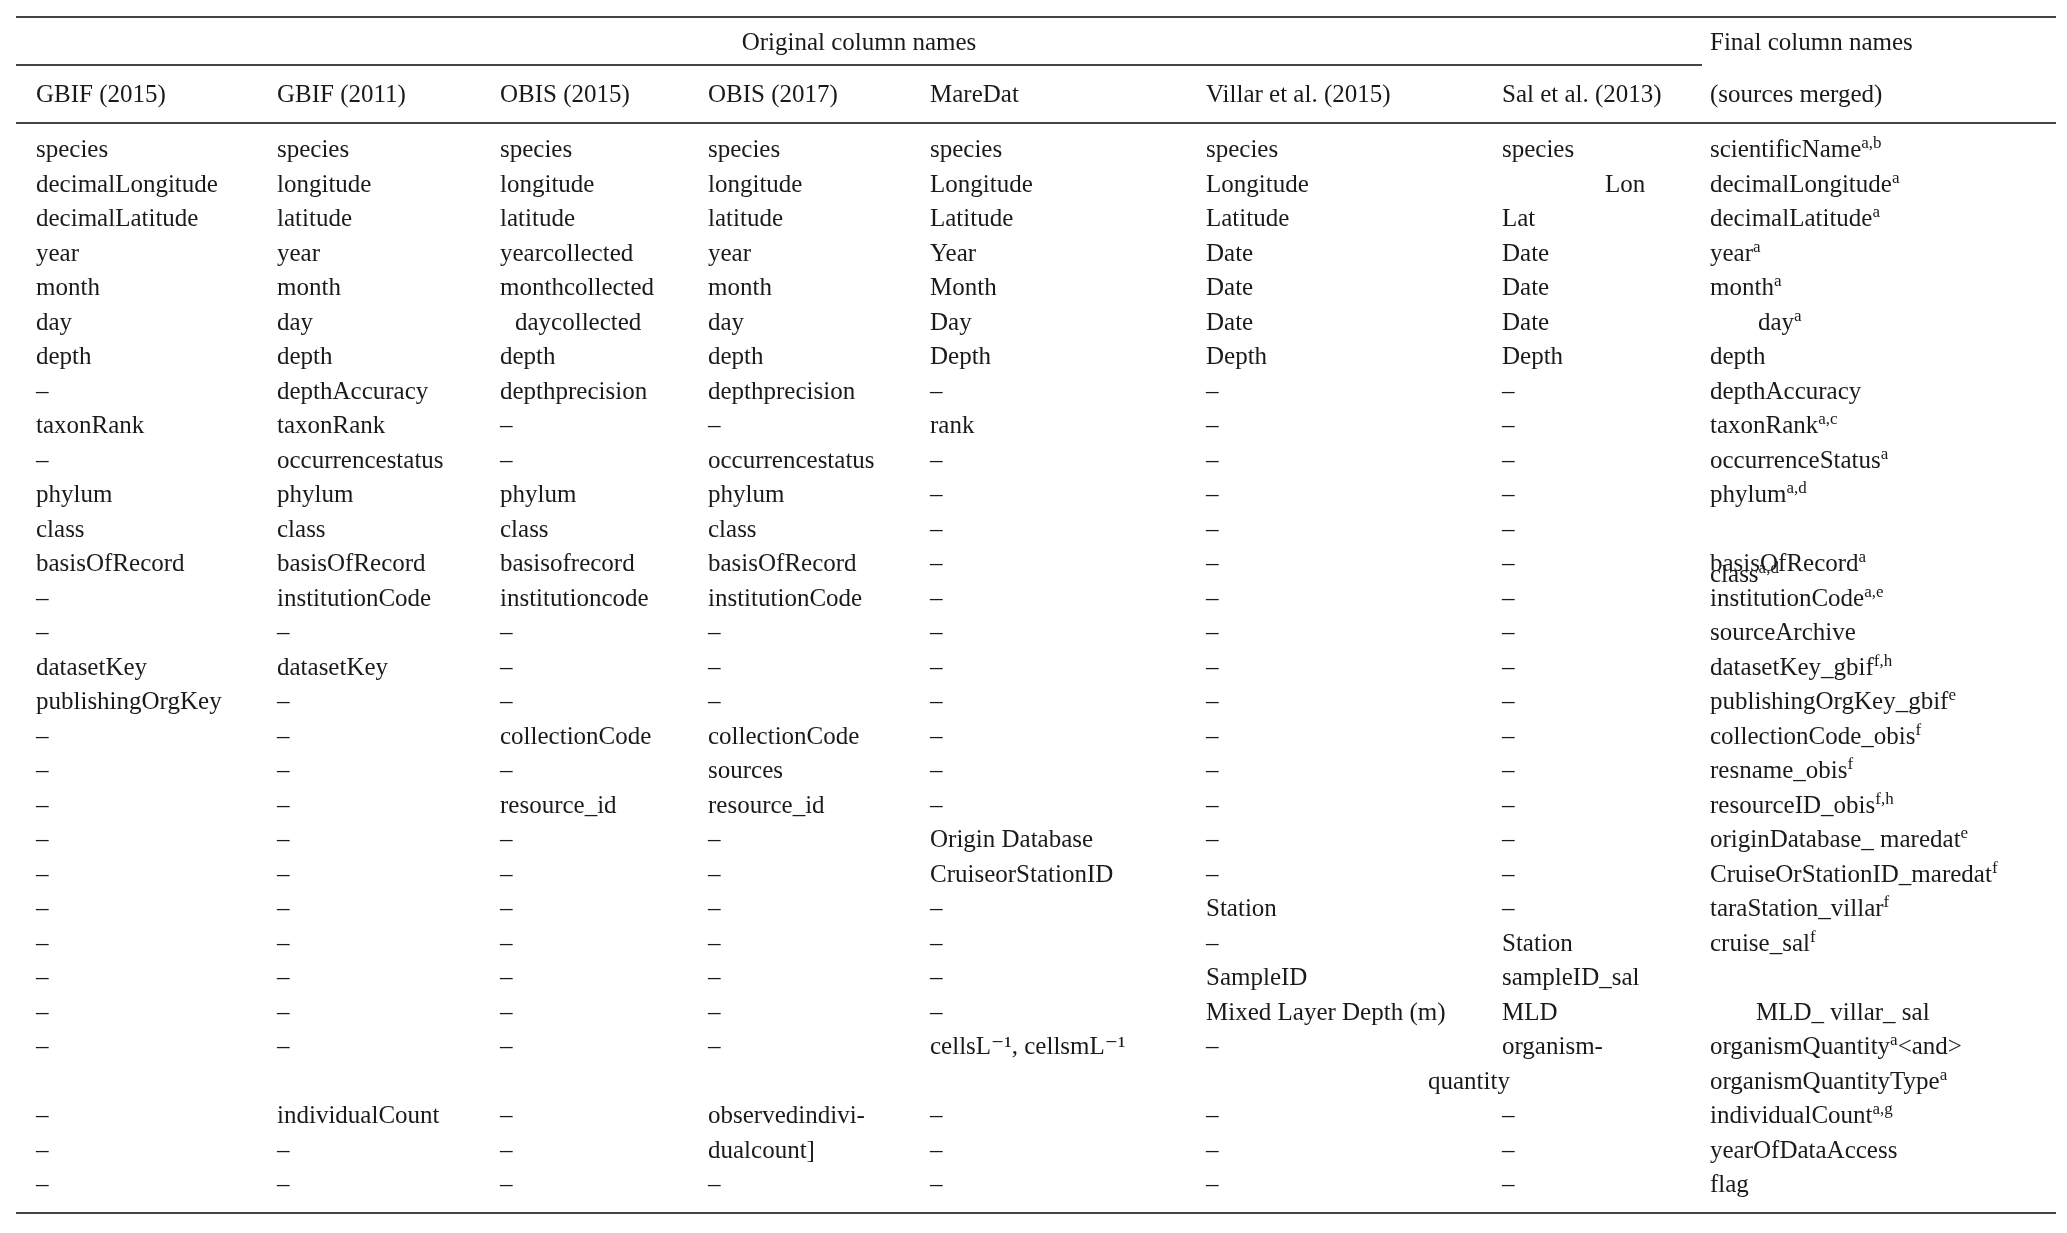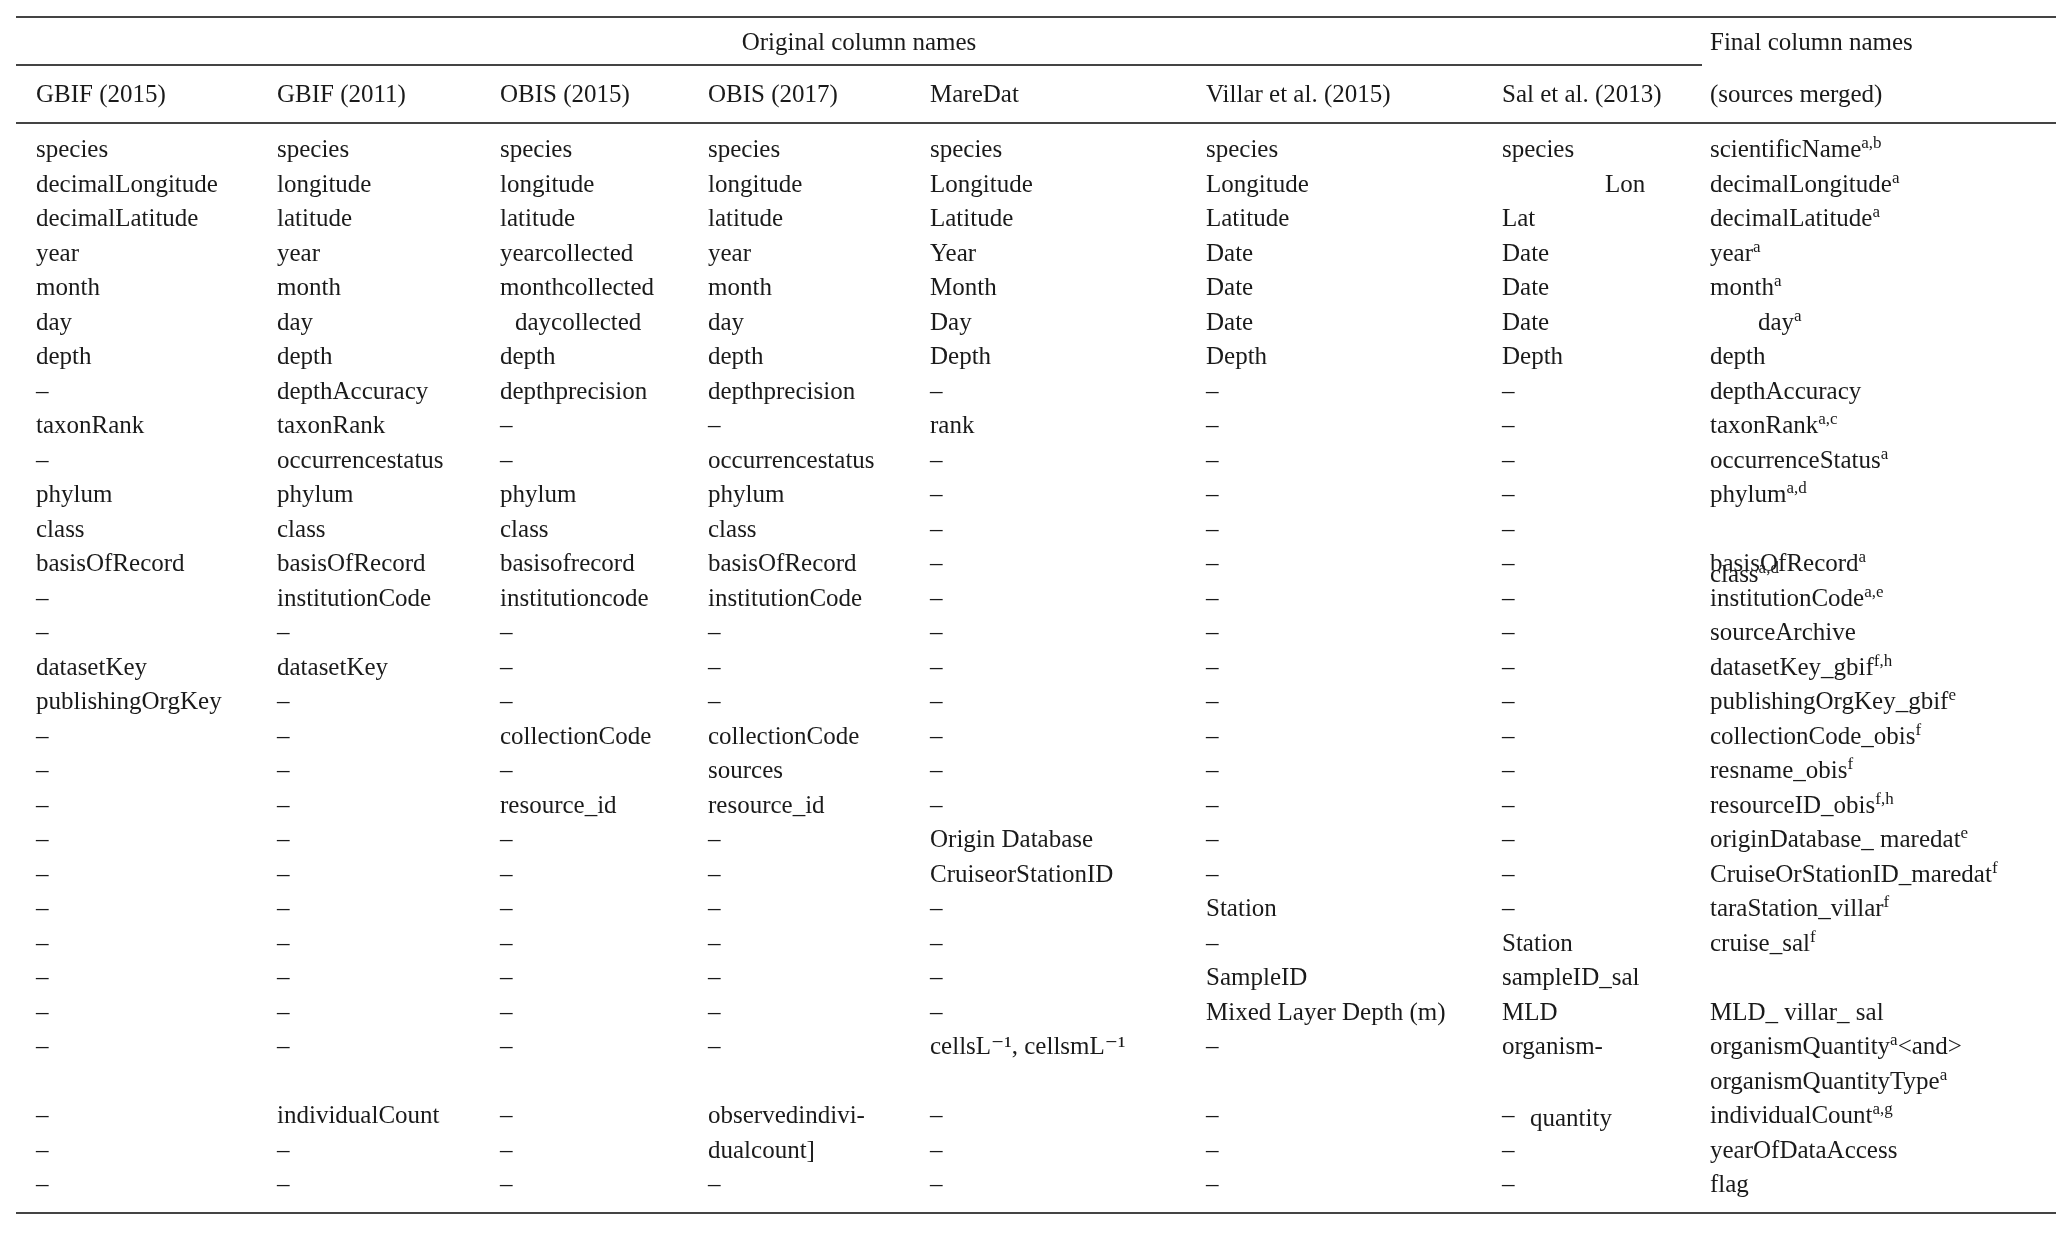--- a/index.html
+++ b/index.html
@@ -303,40 +303,40 @@
         <div class="cell" style="left: 1694px;"><span></span></div>
       </div>
       <div class="row">
         <div class="cell" style="left: 20px;">–</div>
         <div class="cell" style="left: 261px;">–</div>
         <div class="cell" style="left: 484px;">–</div>
         <div class="cell" style="left: 692px;">–</div>
         <div class="cell" style="left: 914px;">–</div>
         <div class="cell" style="left: 1190px;">Mixed Layer Depth (m)</div>
         <div class="cell" style="left: 1486px;">MLD</div>
-        <div class="cell" style="left: 1694px; text-align: center;"><span>MLD_ villar_ sal</span></div>
+        <div class="cell" style="left: 1740px; text-align: center;"><span>MLD_ villar_ sal</span></div>
       </div>
       <div class="row">
         <div class="cell" style="left: 20px;">–</div>
         <div class="cell" style="left: 261px;">–</div>
         <div class="cell" style="left: 484px;">–</div>
         <div class="cell" style="left: 692px;">–</div>
         <div class="cell" style="left: 914px;">cellsL⁻¹, cellsmL⁻¹</div>
         <div class="cell" style="left: 1190px;">–</div>
         <div class="cell" style="left: 1486px;">organism-</div>
         <div class="cell" style="left: 1694px;"><span>organismQuantity</span><span class="sup">a</span><span>&lt;and&gt;</span></div>
       </div>
       <div class="row">
         <div class="cell" style="left: 20px;"></div>
         <div class="cell" style="left: 261px;"></div>
         <div class="cell" style="left: 484px;"></div>
         <div class="cell" style="left: 692px;"></div>
         <div class="cell" style="left: 914px;"></div>
         <div class="cell" style="left: 1190px;"></div>
-        <div class="cell" style="left: 1514px; margin-top: 37px;">quantity</div>
+        <div class="cell" style="left: 1412px;">quantity</div>
         <div class="cell" style="left: 1694px;"><span>organismQuantityType</span><span class="sup">a</span></div>
       </div>
       <div class="row">
         <div class="cell" style="left: 20px;">–</div>
         <div class="cell" style="left: 261px;">individualCount</div>
         <div class="cell" style="left: 484px;">–</div>
         <div class="cell" style="left: 692px;">observedindivi-</div>
         <div class="cell" style="left: 914px;">–</div>
         <div class="cell" style="left: 1190px;">–</div>
         <div class="cell" style="left: 1486px;">–</div>

